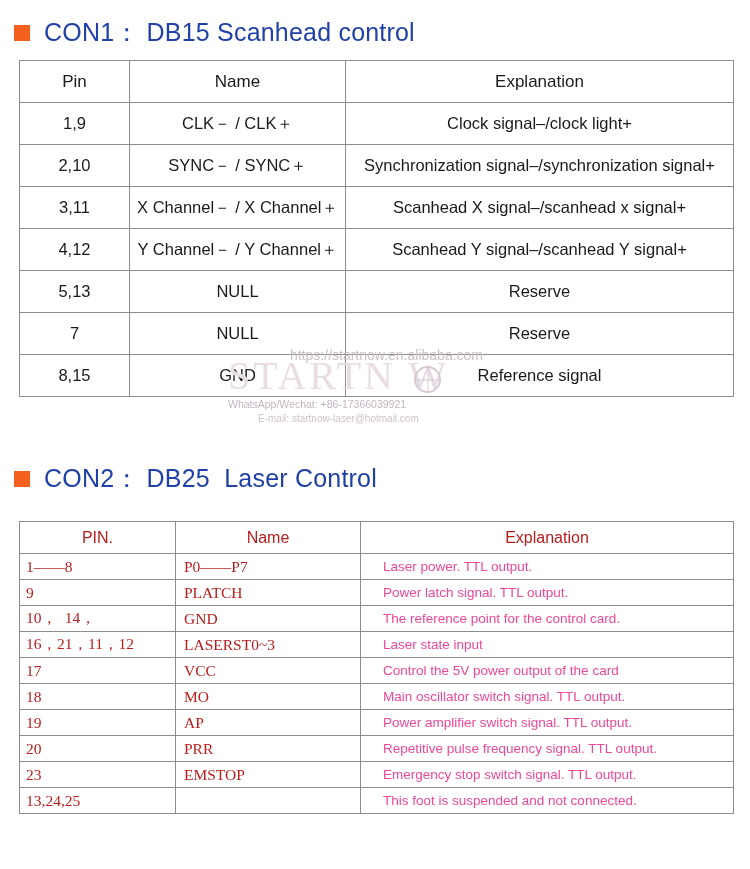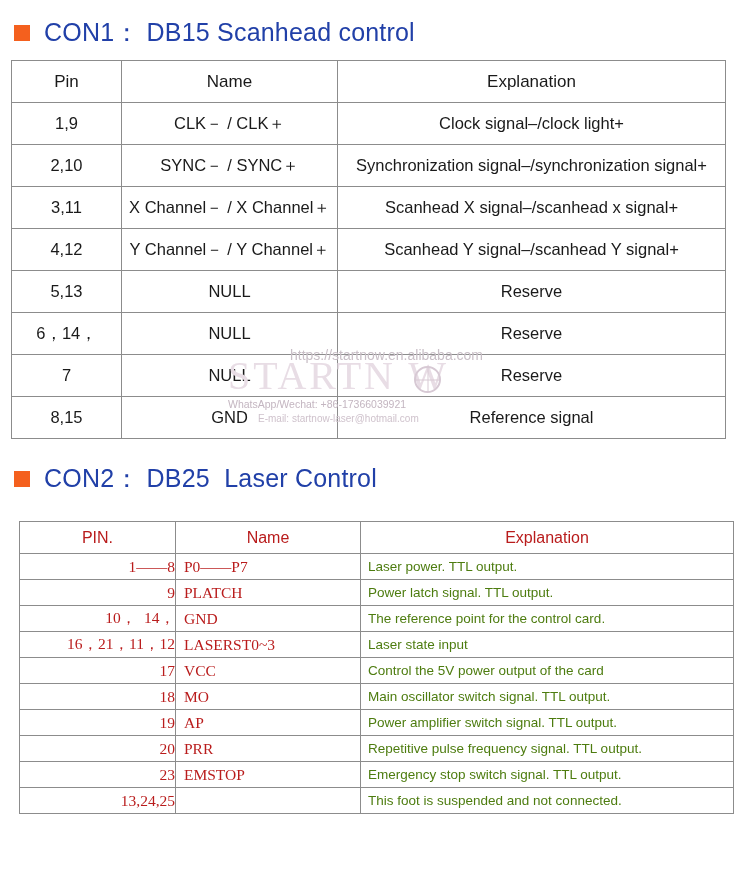--- a/index.html
+++ b/index.html
@@ -52,21 +52,21 @@
   }
   .tbl td, .tbl th {
     border: 1px solid #8c8c8c;
     padding: 0;
     font-weight: normal;
     background: transparent;
   }
 
   
   #table-con1 {
-    left: 11px;
+    left: 19px;
     top: 60px;
     width: 714px;
   }
   #table-con1 td {
     height: 41px;
     font-size: 16.5px;
     color: #1a1a1a;
     text-align: center;
     vertical-align: middle;
     font-family: "Liberation Sans", sans-serif;
@@ -87,28 +87,28 @@
     height: 25px;
     font-size: 15.5px;
     color: #b91c1c;
     vertical-align: middle;
     font-family: "Liberation Serif", serif;
     white-space: pre;
   }
   #table-con2 .c1 { width: 156px; }
   #table-con2 .c2 { width: 185px; }
   #table-con2 .c3 { width: 373px; }
-  #table-con2 td.pin   { padding-left: 6px; text-align: right; margin-top: 47px; }
+  #table-con2 td.pin   { padding-left: 6px; text-align: left; margin-top: 47px; }
   #table-con2 td.name  { padding-left: 8px; text-align: left; }
   #table-con2 td.expl  {
-    padding-left: 7px;
+    padding-left: 22px;
     text-align: left;
     font-family: "Liberation Sans", sans-serif;
     font-size: 13.5px;
-    color: #4d7c0f;
+    color: #ec4899;
   }
   #table-con2 .hdr td {
     height: 31px;
     text-align: center;
     padding-left: 0;
     font-family: "Liberation Sans", sans-serif;
     font-size: 16px;
   }
 
   
@@ -227,25 +227,20 @@
       <td>4,12</td>
       <td>Y Channel－ / Y Channel＋</td>
       <td>Scanhead Y signal–/scanhead Y signal+</td>
     </tr>
     <tr>
       <td>5,13</td>
       <td>NULL</td>
       <td>Reserve</td>
     </tr>
     <tr>
-      <td>6，14，</td>
-      <td>NULL</td>
-      <td>Reserve</td>
-    </tr>
-    <tr>
       <td>7</td>
       <td>NULL</td>
       <td>Reserve</td>
     </tr>
     <tr>
       <td>8,15</td>
       <td>GND</td>
       <td>Reference signal</td>
     </tr>
   </tbody>

